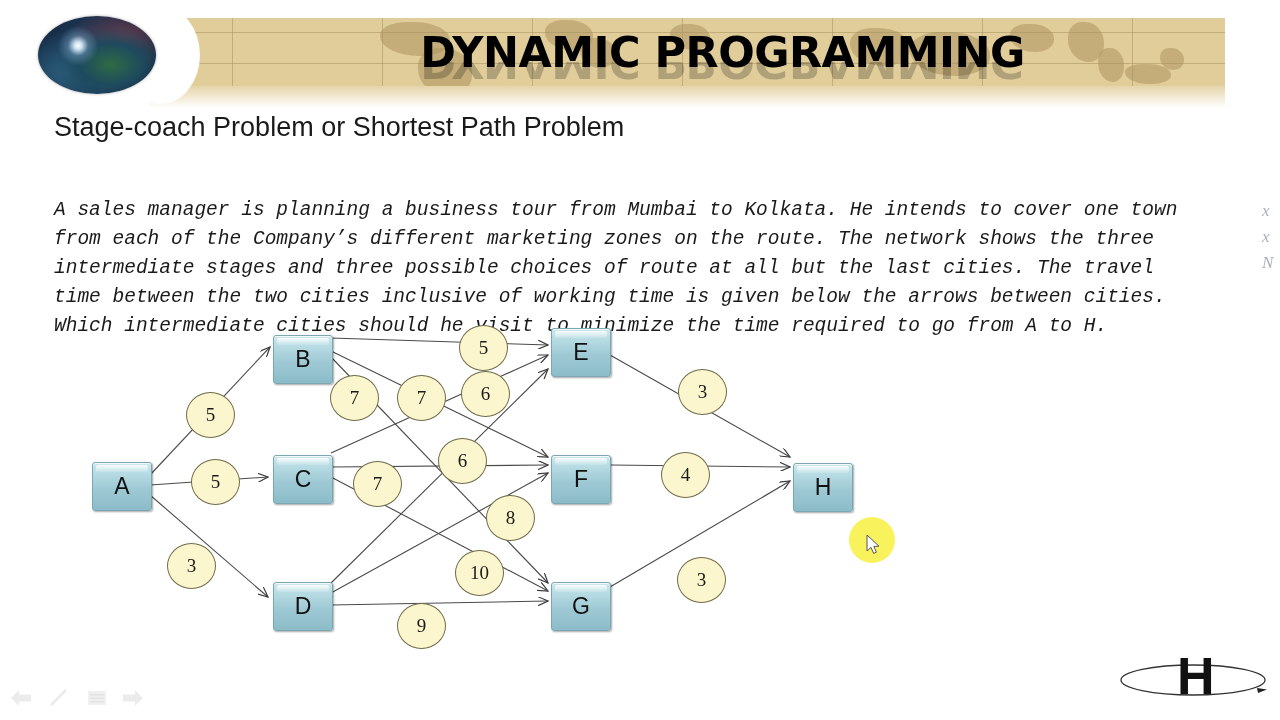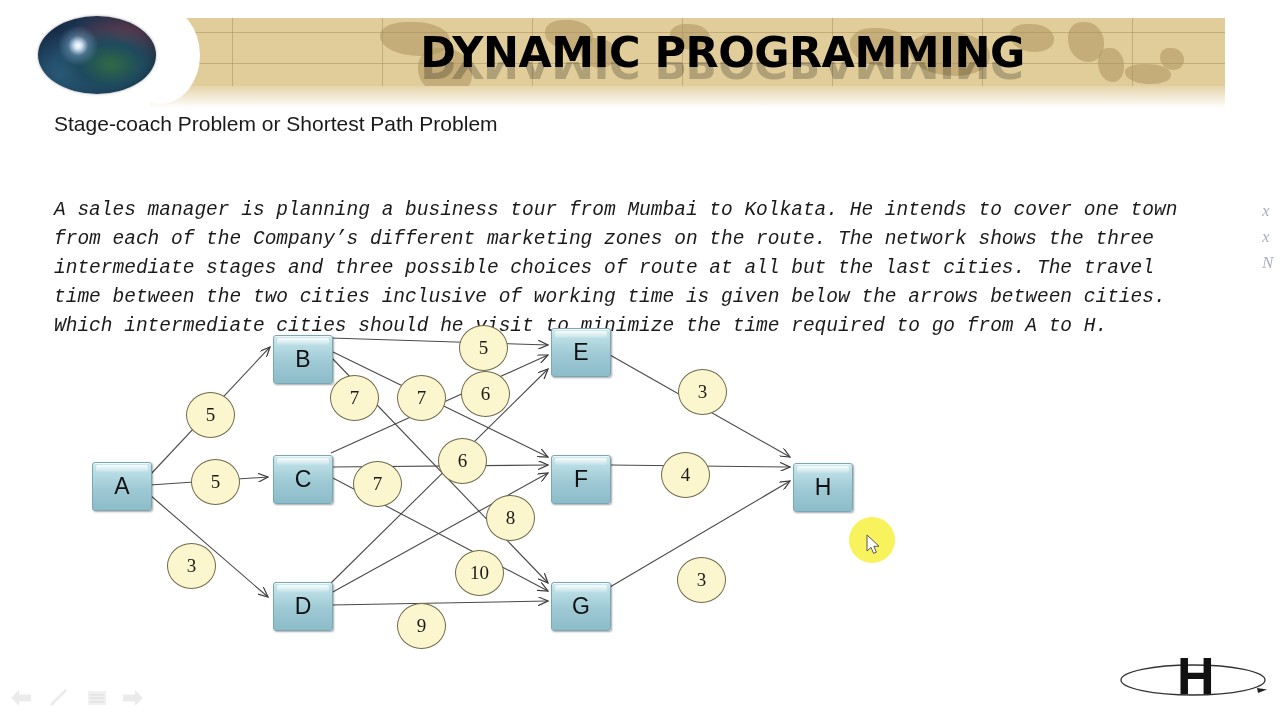--- a/index.html
+++ b/index.html
@@ -63,21 +63,21 @@
     color:rgba(0,0,0,0.22); white-space:nowrap;
     transform:scaleY(-1); transform-origin:top center;
     padding-left:70px; box-sizing:border-box;
     overflow:hidden;
   }
 
   
   #slide-title {
     position:absolute; left:54px; top:112px;
     font-family:"Liberation Sans", sans-serif;
-    font-size:21px; color:#1a1a1a; white-space:nowrap;
+    font-size:27px; color:#1a1a1a; white-space:nowrap;
   }
   #body-text {
     position:absolute; left:54px; top:196px; width:1145px;
     font-family:Liberation Mono, monospace;
     font-style:italic; font-size:19.5px; line-height:29px;
     color:#1a1a1a; text-align:left;
   }
 
   
   #edge-clip {

